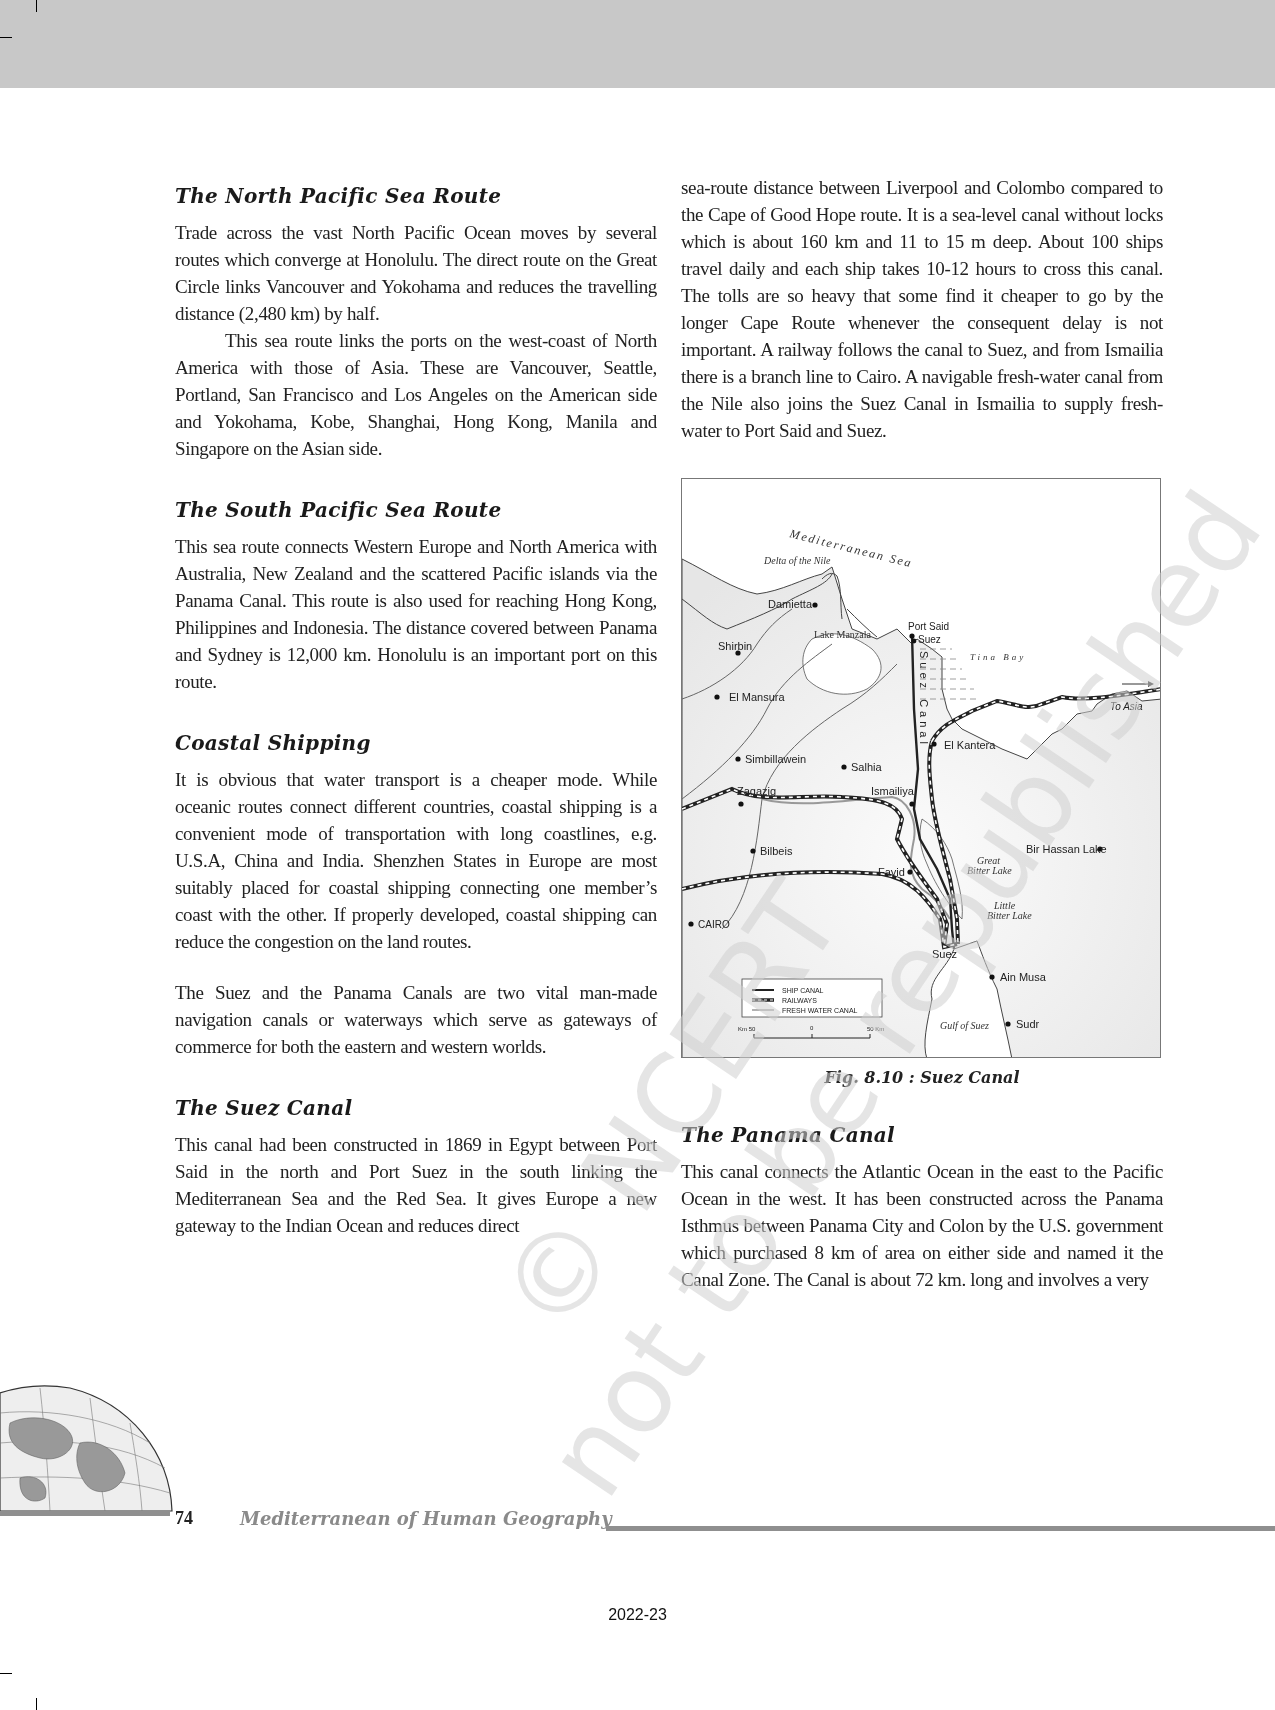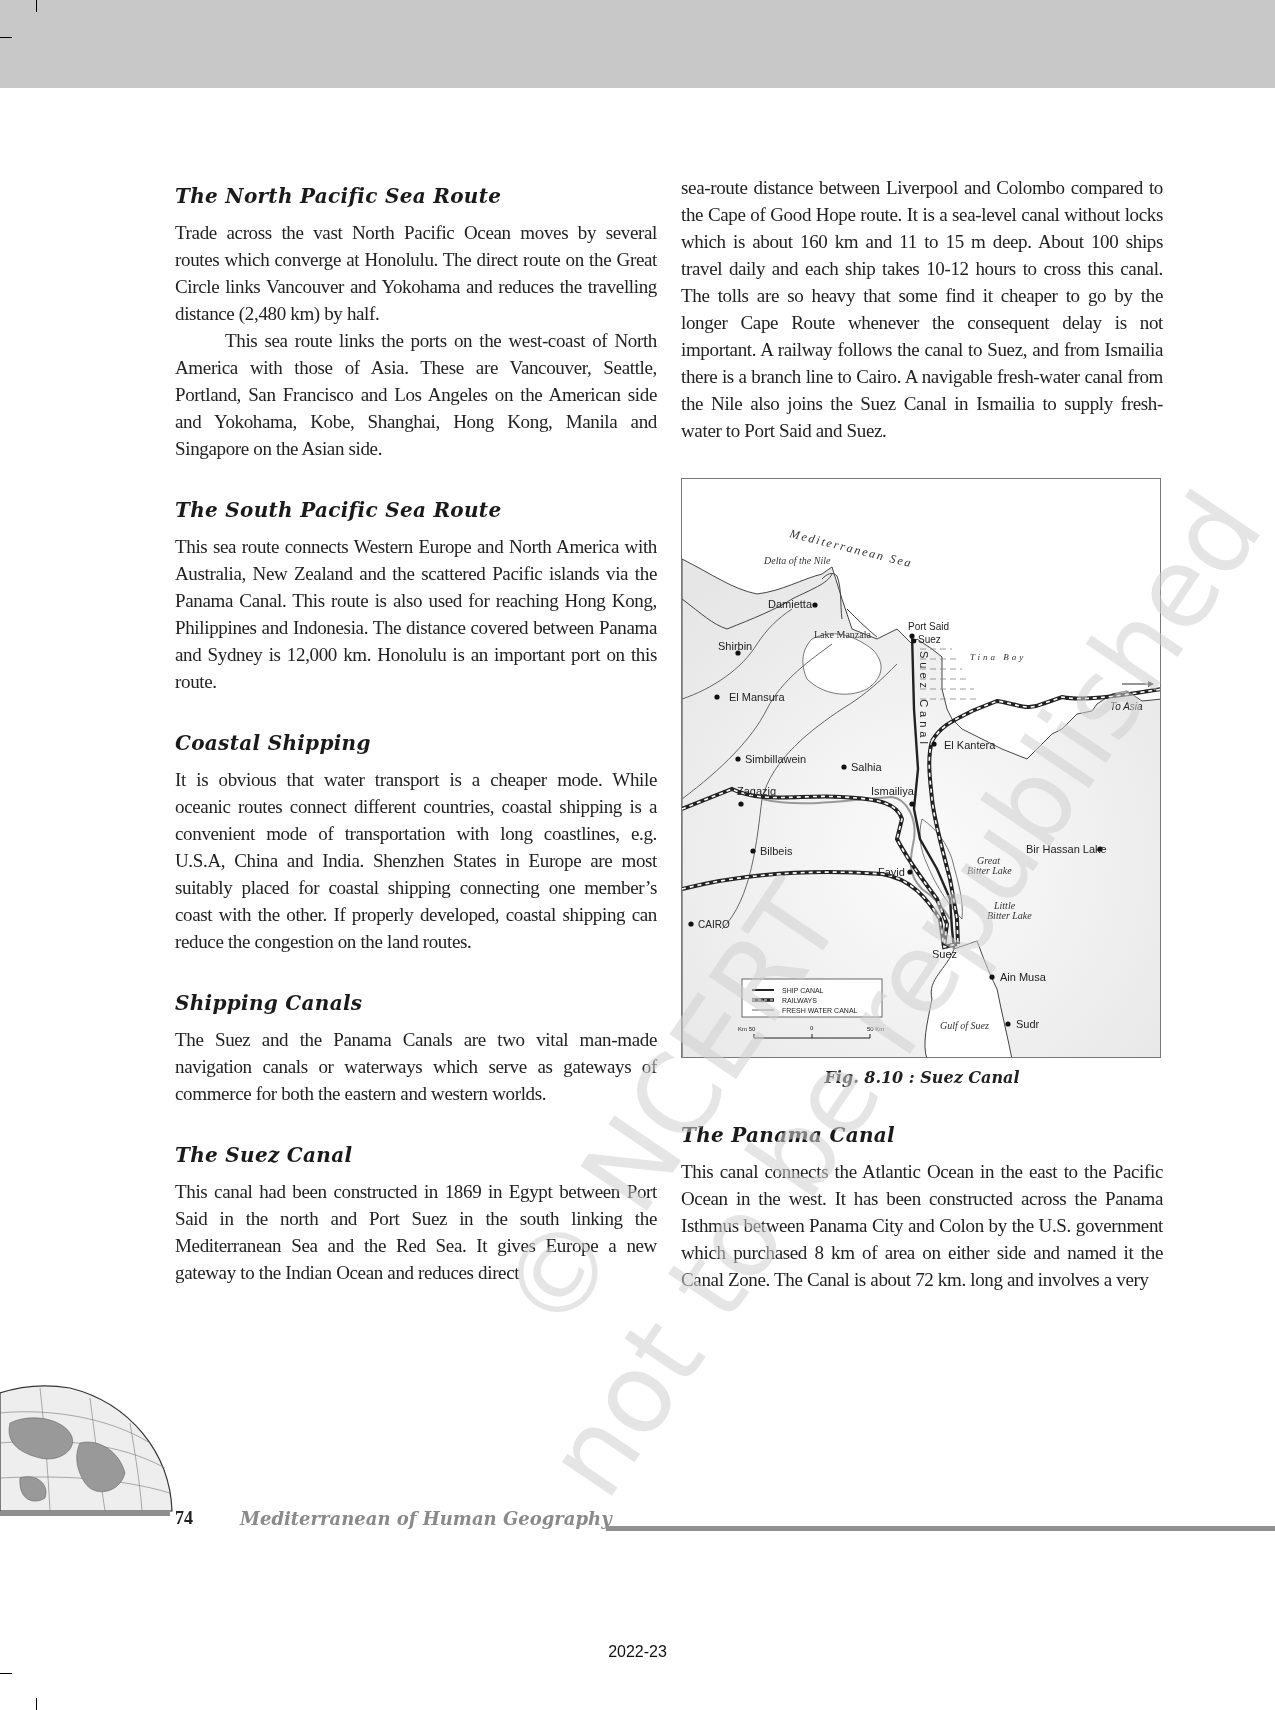--- a/index.html
+++ b/index.html
@@ -32,21 +32,21 @@
   .caption {
     font-family: "DejaVu Serif", serif; font-style: italic; font-weight: bold;
     font-size: 16px; text-align: center; margin: 10px 0 0 0; color: #222;
   }
   .map-label { font-family: "Liberation Sans", sans-serif; font-size: 11px; fill: #222; }
   .map-label-it { font-family: "Liberation Serif", serif; font-style: italic; font-size: 10px; fill: #333; }
   .footer-num { position: absolute; left: 175px; top: 1508px; font-family: Liberation Serif, serif; font-weight: bold; font-size: 18px; color: #222; }
   .footer-title { position: absolute; left: 240px; top: 1508px; font-family: "DejaVu Serif", serif; font-style: italic; font-weight: bold; font-size: 18px; color: #8a8a8a; }
   .footer-rule-right { position: absolute; left: 606px; top: 1526px; width: 669px; height: 5px; background: #8f8f8f; }
   .footer-rule-left { position: absolute; left: 0; top: 1511px; width: 170px; height: 5px; background: #8f8f8f; }
-  .year { position: absolute; left: 0; width: 1275px; top: 1606px; text-align: center; font-family: "Liberation Sans", sans-serif; font-size: 16px; color: #111; margin-top: 37px; }
+  .year { position: absolute; left: 0; width: 1275px; top: 1606px; text-align: center; font-family: "Liberation Sans", sans-serif; font-size: 16px; color: #111; }
   .globe { position: absolute; left: 0; top: 1383px; }
   .watermark { position: absolute; left: 0; top: 0; pointer-events: none; }
 </style>
 </head>
 <body>
 
 <div class="topbar"></div>
 <div class="crop" style="left:36px;top:0;width:1px;height:12px"></div>
 <div class="crop" style="left:0;top:37px;width:12px;height:1px"></div>
 <div class="crop" style="left:0;top:1673px;width:12px;height:1px"></div>
@@ -56,21 +56,20 @@
   <h3 class="sec">The North Pacific Sea Route</h3>
   <p class="body">Trade across the vast North Pacific Ocean moves by several routes which converge at Honolulu. The direct route on the Great Circle links Vancouver and Yokohama and reduces the travelling distance (2,480 km) by half.</p>
   <p class="body indent">This sea route links the ports on the west-coast of North America with those of Asia. These are Vancouver, Seattle, Portland, San Francisco and  Los Angeles on the American side and Yokohama, Kobe, Shanghai, Hong Kong, Manila and Singapore on the Asian side.</p>
   <div class="gap"></div>
   <h3 class="sec">The South Pacific Sea Route</h3>
   <p class="body">This sea route connects Western  Europe and North America with Australia, New Zealand and the scattered Pacific islands via the Panama Canal. This route is also used for reaching Hong Kong, Philippines and Indonesia. The distance covered between  Panama and Sydney is 12,000 km.  Honolulu is an important port on this route.</p>
   <div class="gap"></div>
   <h3 class="sec">Coastal Shipping</h3>
   <p class="body">It is obvious that water transport is a cheaper mode. While oceanic routes connect different countries, coastal shipping is a convenient mode of transportation with long coastlines, e.g. U.S.A, China and India. Shenzhen States in Europe are most suitably placed for coastal shipping connecting one member’s coast with the other. If properly developed, coastal shipping can reduce the congestion on the land routes.</p>
   <div class="gap"></div>
-  <h3 class="sec">Shipping Canals</h3>
   <p class="body">The Suez and the Panama Canals are two vital man-made navigation canals or waterways which serve as gateways of commerce for both the eastern and western worlds.</p>
   <div class="gap"></div>
   <h3 class="sec">The Suez Canal</h3>
   <p class="body">This canal had been constructed in 1869 in Egypt between Port Said in the north and Port Suez in the south linking the Mediterranean Sea and the Red Sea. It gives Europe a new gateway to the Indian Ocean and reduces direct</p>
 </div>
 
 <div class="col col-right">
   <p class="body">sea-route distance between Liverpool and Colombo compared to the Cape of Good Hope route.  It is a sea-level canal  without locks which is about 160 km and 11 to 15 m deep. About 100 ships travel daily and each ship takes 10-12 hours to cross this canal. The tolls are so heavy that some find it cheaper to go by the  longer Cape Route whenever the consequent delay is not important.  A railway follows the canal to Suez, and from Ismailia there is a branch line to Cairo. A navigable fresh-water canal from the Nile also joins the Suez Canal in Ismailia to supply fresh-water to Port Said and Suez.</p>
   <div style="height:34px"></div>
 

